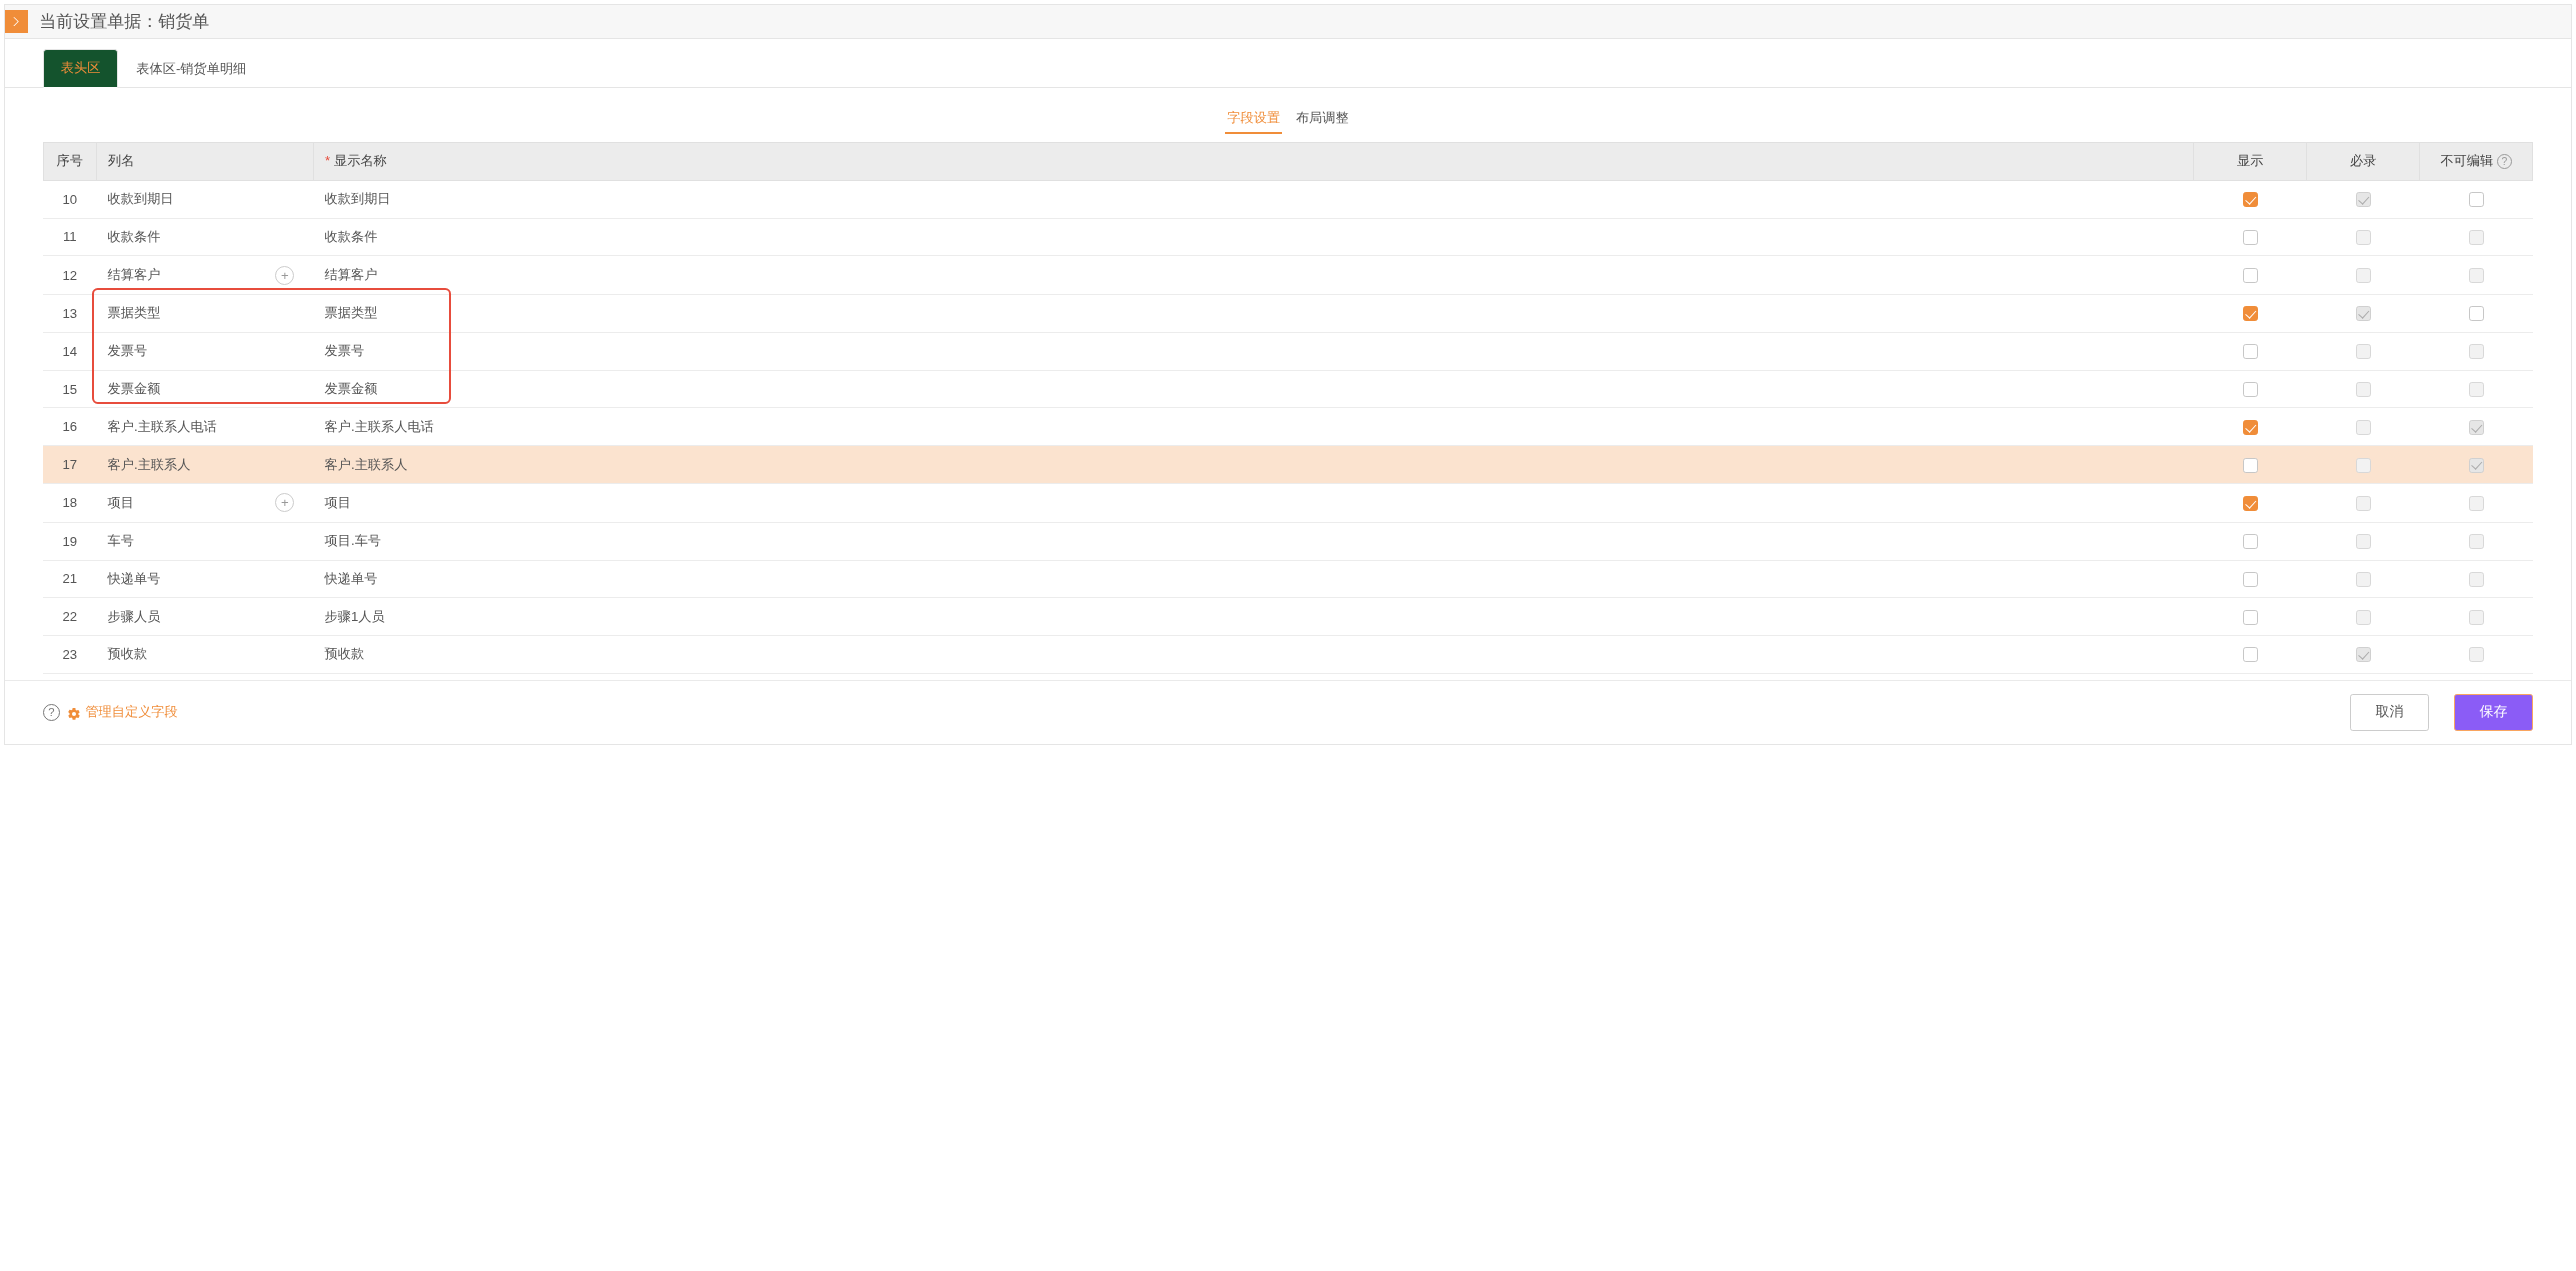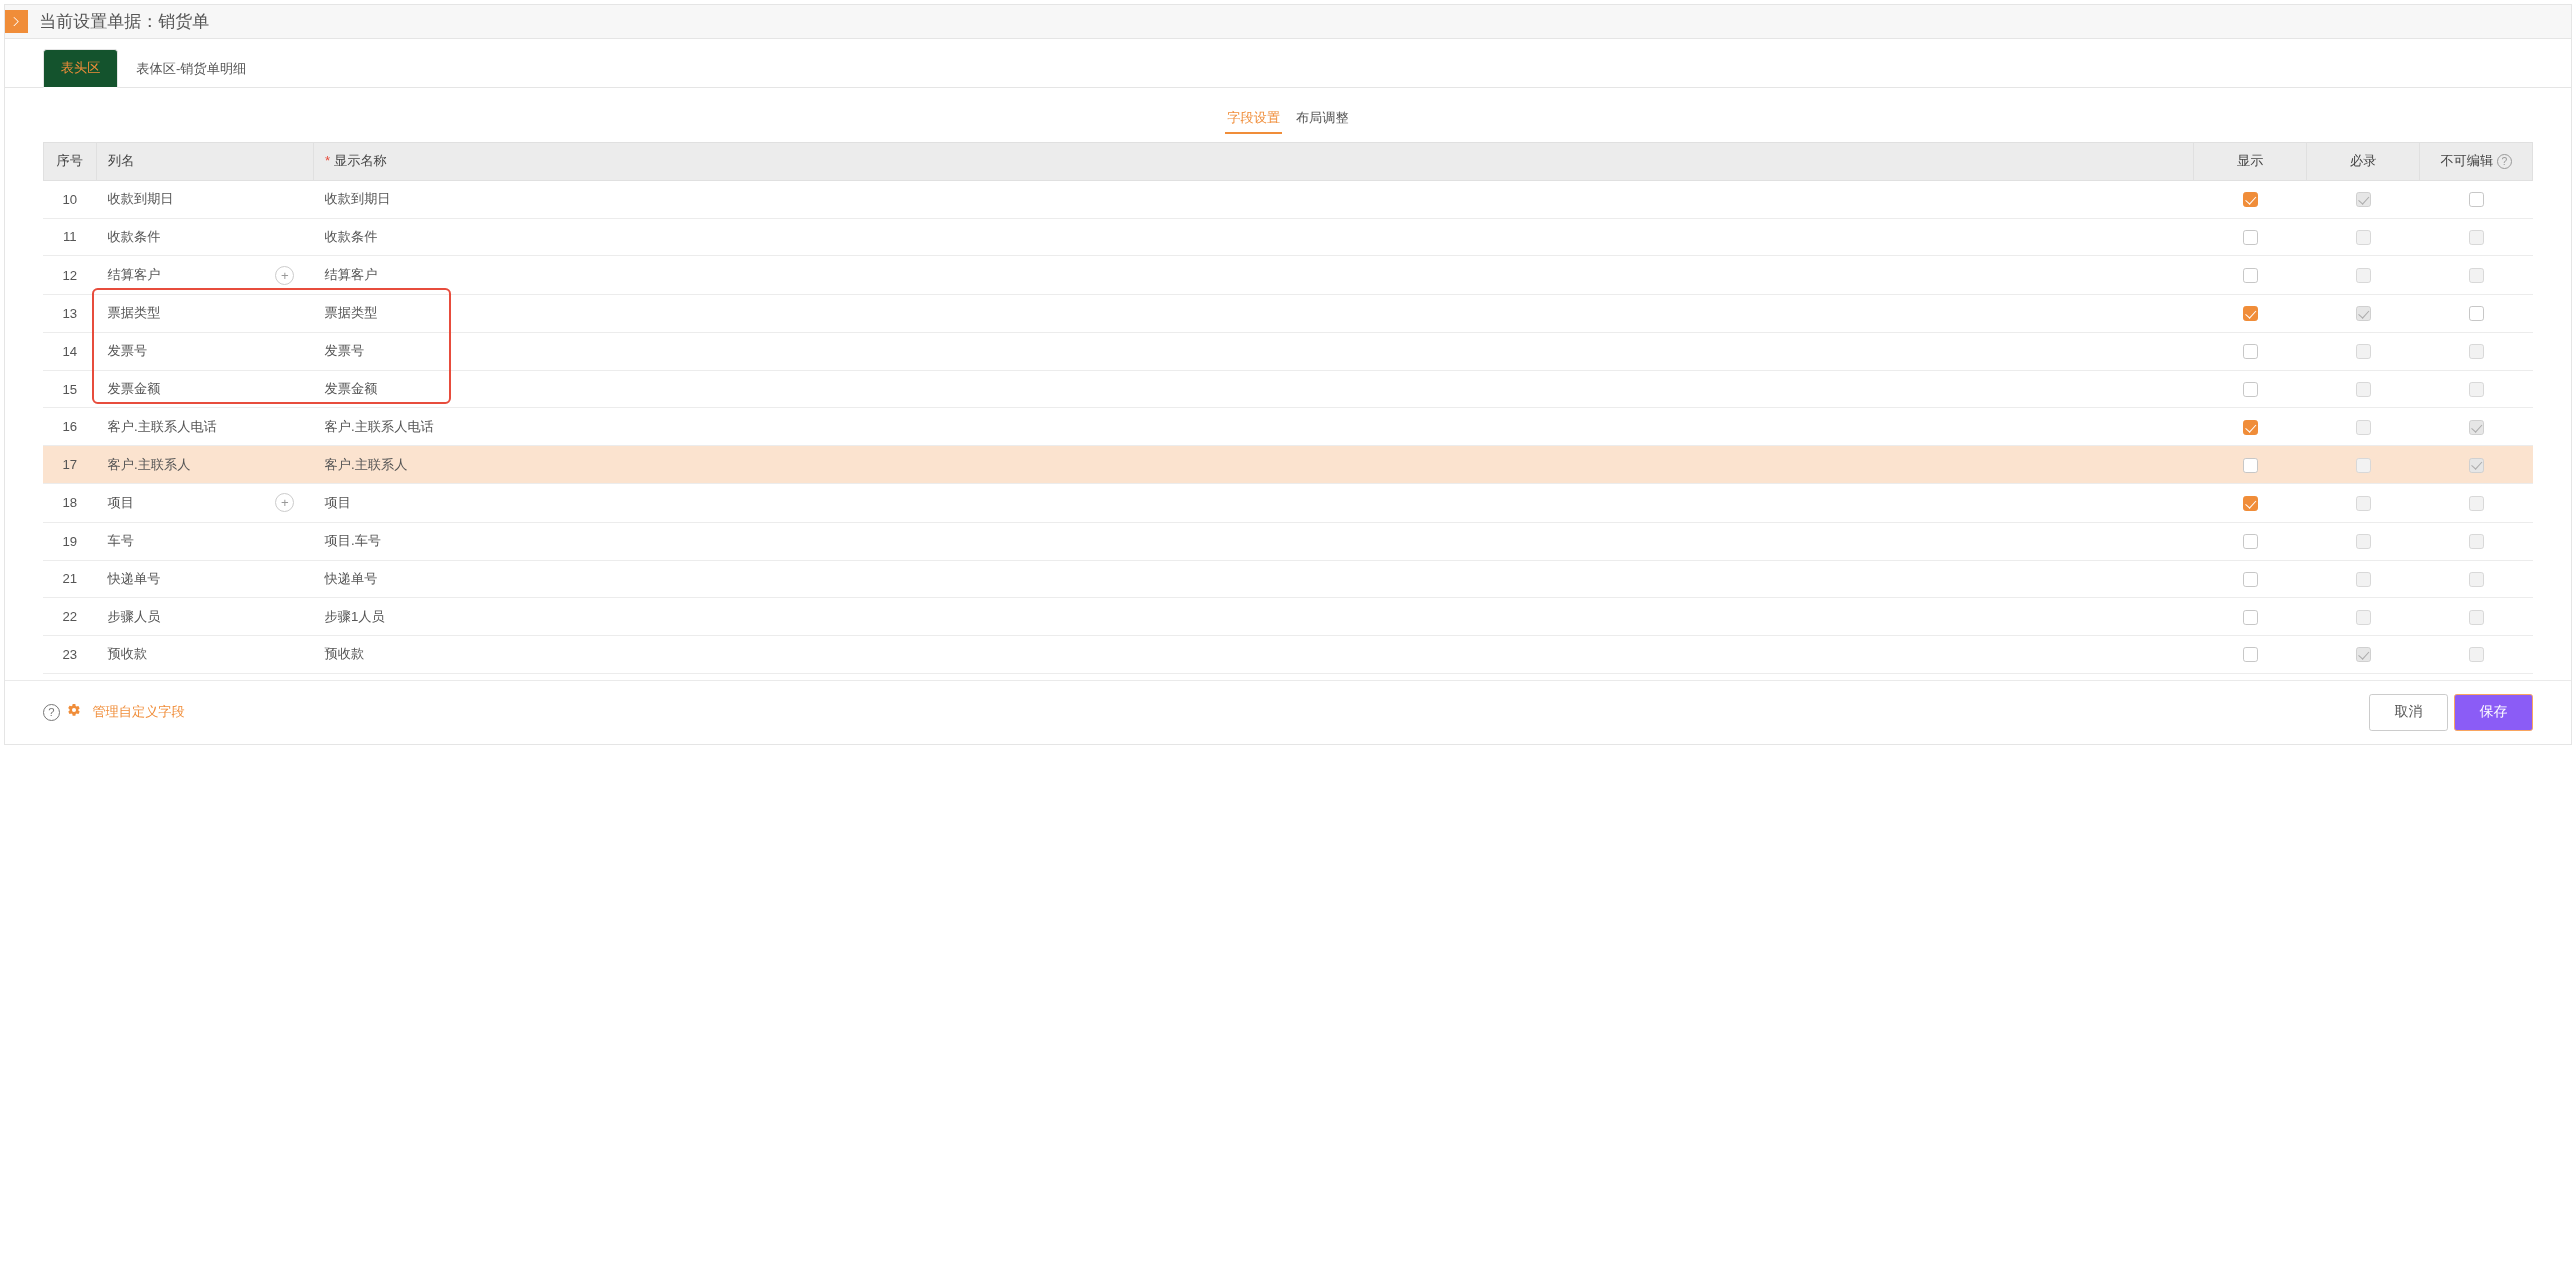--- a/index.html
+++ b/index.html
@@ -182,26 +182,26 @@
   display: inline-flex;
   align-items: center;
   justify-content: center;
   font-size: 11.3px;
   color: #777;
   margin-right: 7.6px;
 }
 .gear-link {
   color: #f08d39;
   display: inline-flex;
-  align-items: flex-start;
-  gap: 11px;
+  align-items: flex-end;
+  gap: 4px;
   cursor: pointer;
 }
 .gear-link svg { width: 14px; height: 14px; fill: #f08d39; }
-.footer-actions { margin-left: auto; display: flex; gap: 6px; align-items: flex-end; }
+.footer-actions { margin-left: auto; display: flex; gap: 25px; align-items: flex-end; }
 .btn {
   padding: 8.5px 24.6px;
   font-size: 14px;
   border-radius: 2.8px;
   cursor: pointer;
 }
 .btn-default {
   background: #fff;
   border: 0.9px solid #ccc;
   color: #555;

